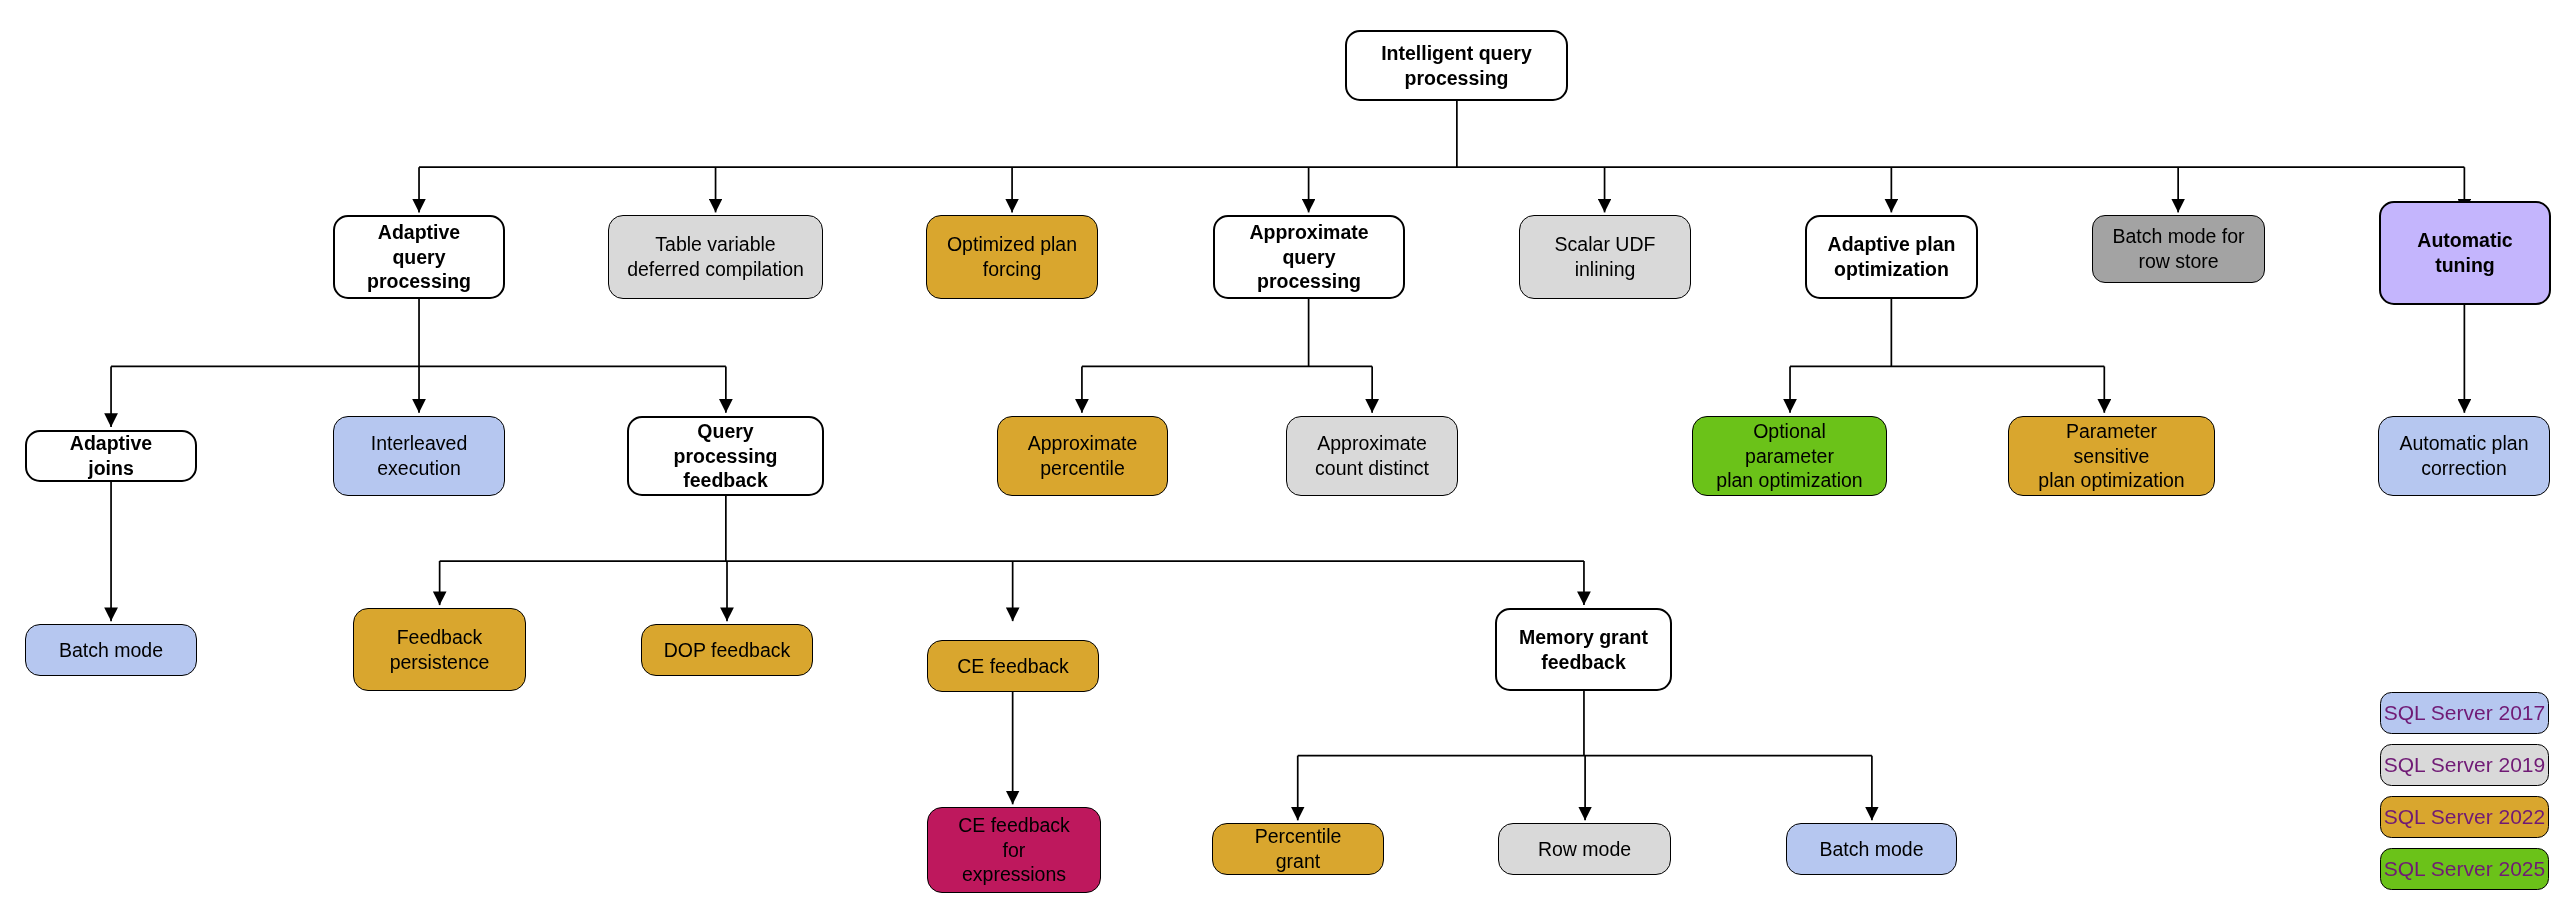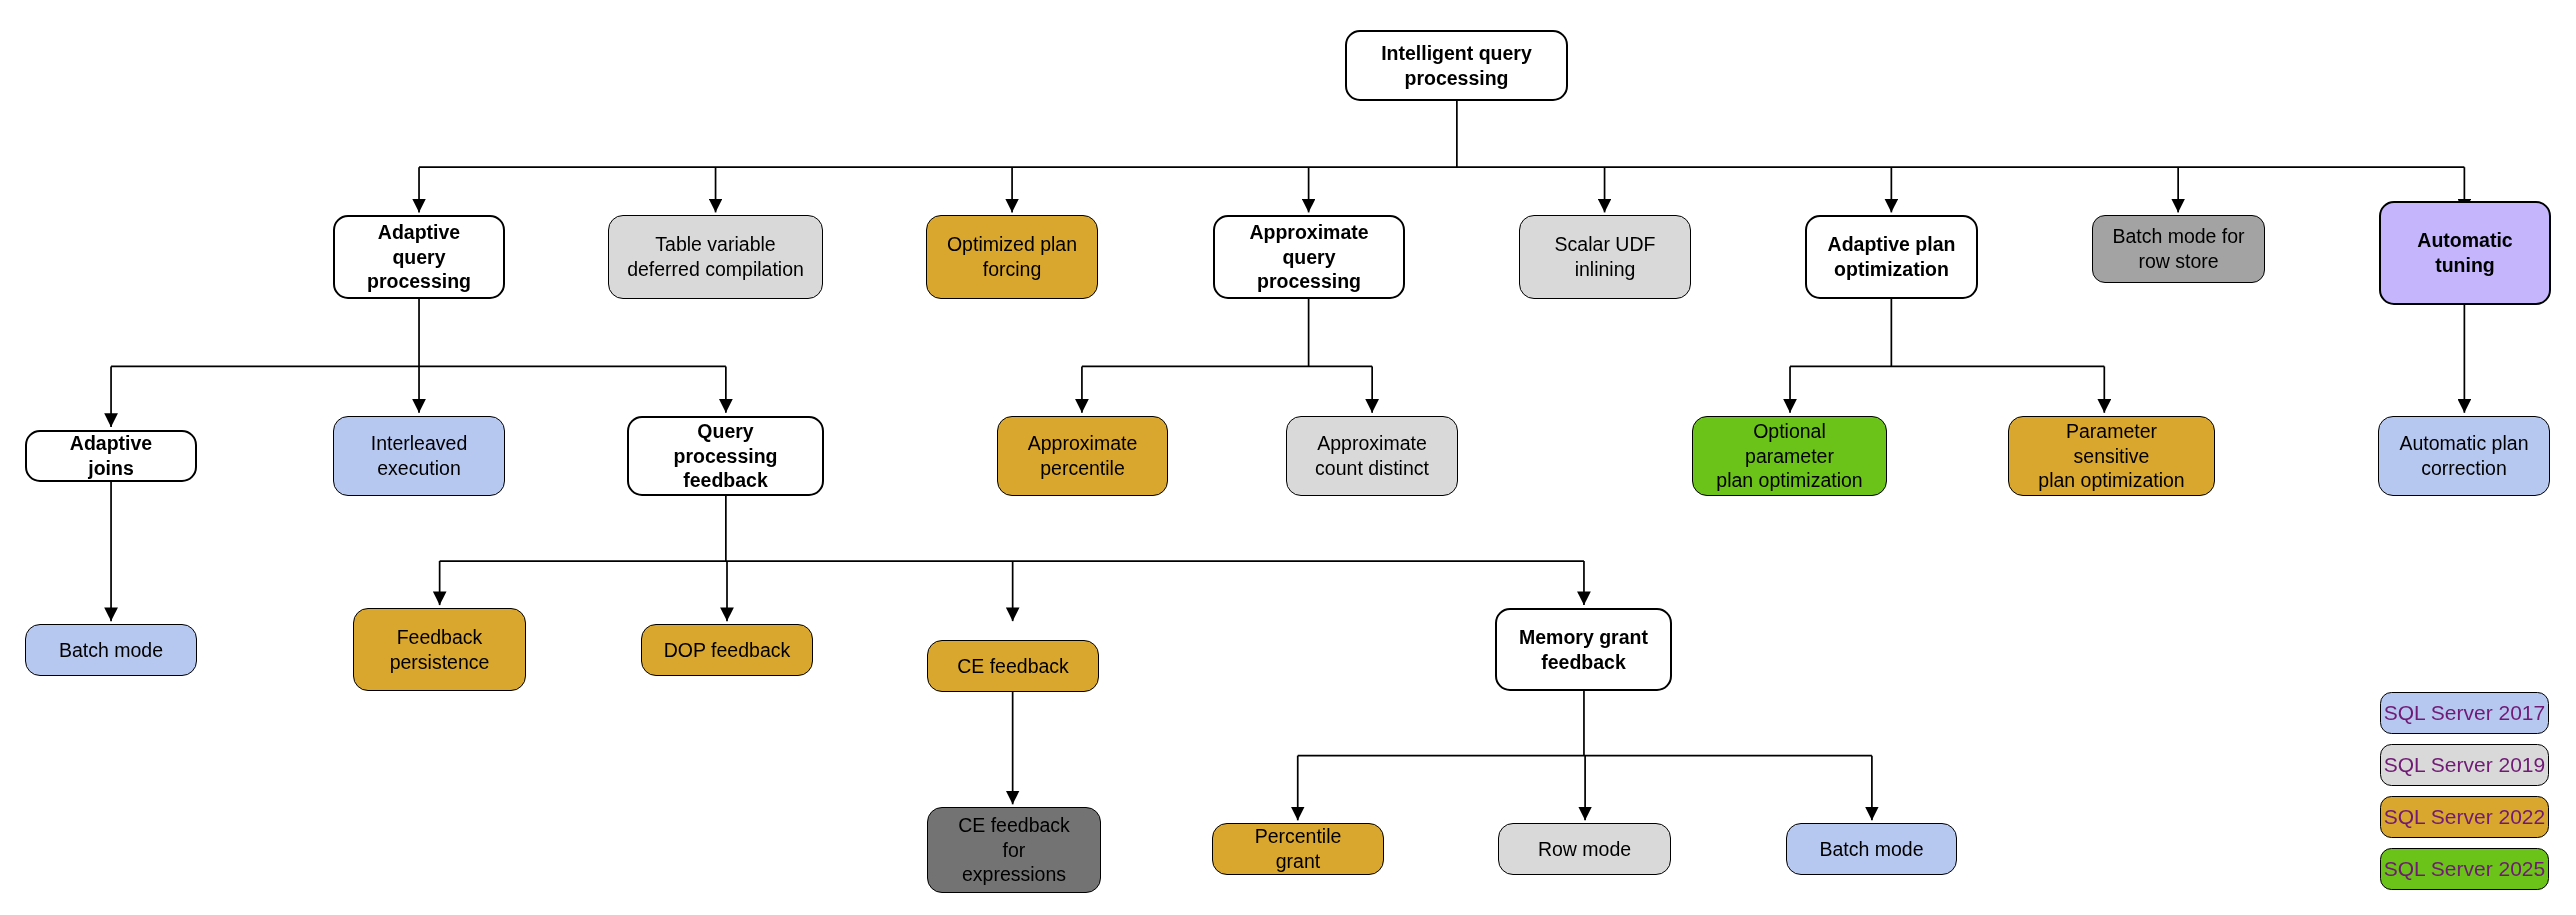--- a/index.html
+++ b/index.html
@@ -140,21 +140,21 @@
 plan optimization</div>
       <div class="node sql2017" style="left: 2378px; top: 416px; width: 172px; height: 80px; background: rgb(182, 199, 240);">Automatic plan
 correction</div>
       <div class="node sql2017" style="left: 25px; top: 624px; width: 172px; height: 52px; background: rgb(182, 199, 240);">Batch mode</div>
       <div class="node sql2022" style="left: 353px; top: 608px; width: 173px; height: 83px; background: rgb(217, 166, 46);">Feedback
 persistence</div>
       <div class="node sql2022" style="left: 641px; top: 624px; width: 172px; height: 52px; background: rgb(217, 166, 46);">DOP feedback</div>
       <div class="node sql2022" style="left: 927px; top: 624px; width: 172px; height: 52px; background: rgb(217, 166, 46); margin-top: 16px;">CE feedback</div>
       <div class="node category" style="left: 1495px; top: 608px; width: 177px; height: 83px; background: rgb(255, 255, 255);">Memory grant
 feedback</div>
-      <div class="node sql2025" style="left: 927px; top: 807px; width: 174px; height: 86px; background: #737373;">CE feedback for
+      <div class="node sql2025" style="left: 927px; top: 807px; width: 174px; height: 86px; background: #be185d;">CE feedback for
 expressions</div>
       <div class="node sql2022" style="left: 1212px; top: 823px; width: 172px; height: 52px; background: rgb(217, 166, 46);">Percentile grant</div>
       <div class="node sql2019" style="left: 1498px; top: 823px; width: 173px; height: 52px; background: rgb(217, 217, 217);">Row mode</div>
       <div class="node sql2017" style="left: 1786px; top: 823px; width: 171px; height: 52px; background: rgb(182, 199, 240);">Batch mode</div>
     </div>
   <div id="legend">
       <div class="legend-item" style="left: 2380px; top: 692px; width: 169px; height: 42px; background: rgb(182, 199, 240);">SQL Server 2017</div>
       <div class="legend-item" style="left: 2380px; top: 744px; width: 169px; height: 42px; background: rgb(217, 217, 217);">SQL Server 2019</div>
       <div class="legend-item" style="left: 2380px; top: 796px; width: 169px; height: 42px; background: rgb(217, 166, 46);">SQL Server 2022</div>
       <div class="legend-item" style="left: 2380px; top: 848px; width: 169px; height: 42px; background: rgb(107, 194, 25);">SQL Server 2025</div>

